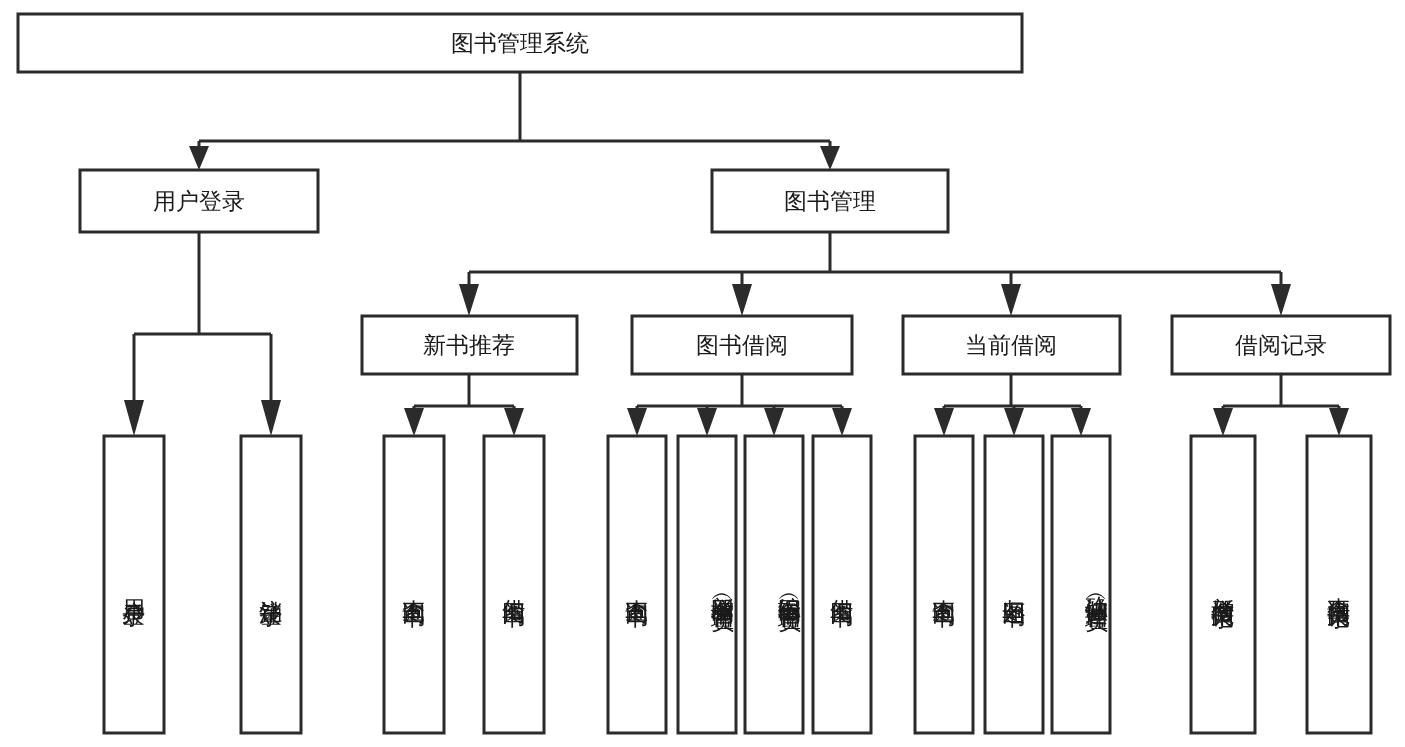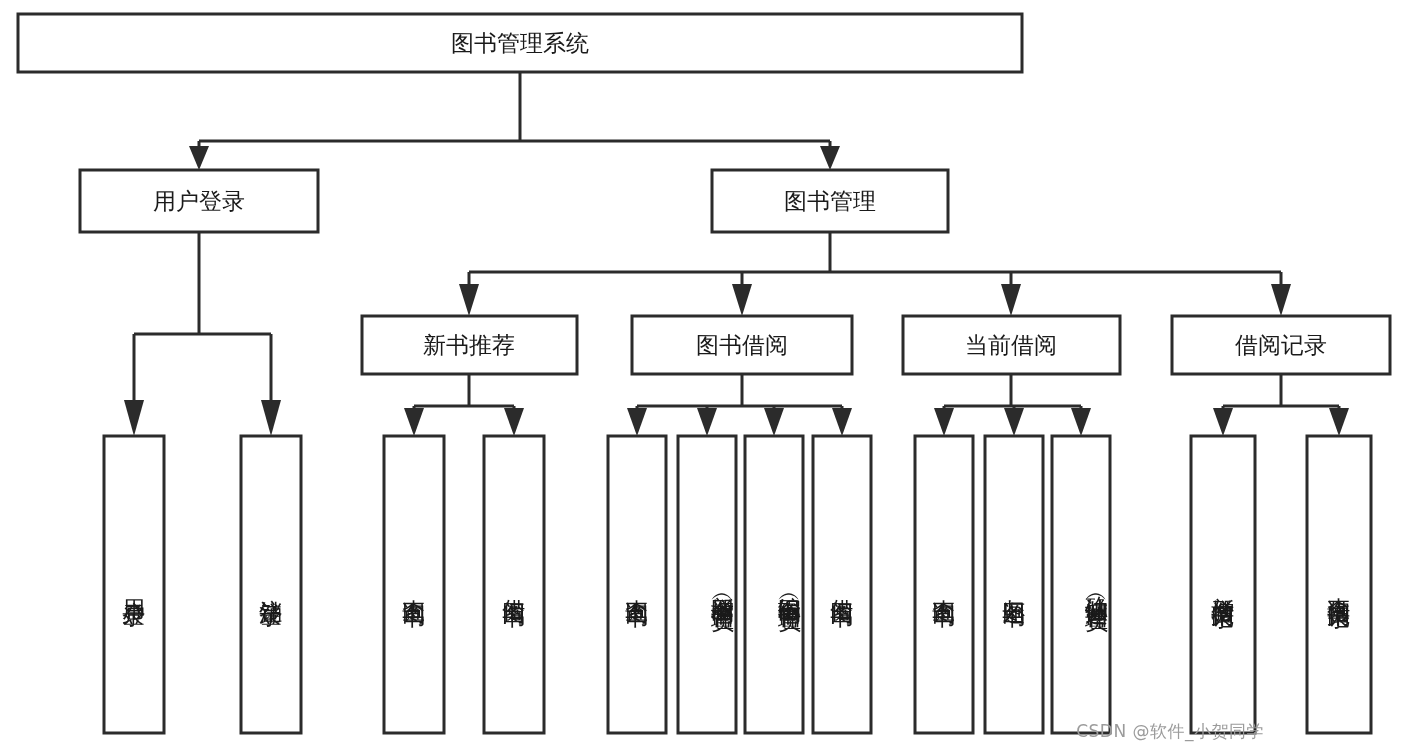--- a/index.html
+++ b/index.html
@@ -235,15 +235,14 @@
   <div class="vlabel centered" style="left:915px; top:436px; width:58px; height:297px;">查询图书</div>
 
   <div class="vlabel centered" style="left:985px; top:436px; width:58px; height:297px;">归还图书</div>
 
   <div class="vlabel" style="left:1052px; top:442px; width:58px; height:290px;">确认归还（管理员）</div>
 
   <div class="vlabel centered" style="left:1191px; top:436px; width:64px; height:297px;">新增借阅记录</div>
 
   <div class="vlabel centered" style="left:1307px; top:436px; width:64px; height:297px;">查询借阅记录</div>
 
-  <div id="watermark">CSDN @软件_小贺同学</div>
 
 </div>
 
 </body></html>

